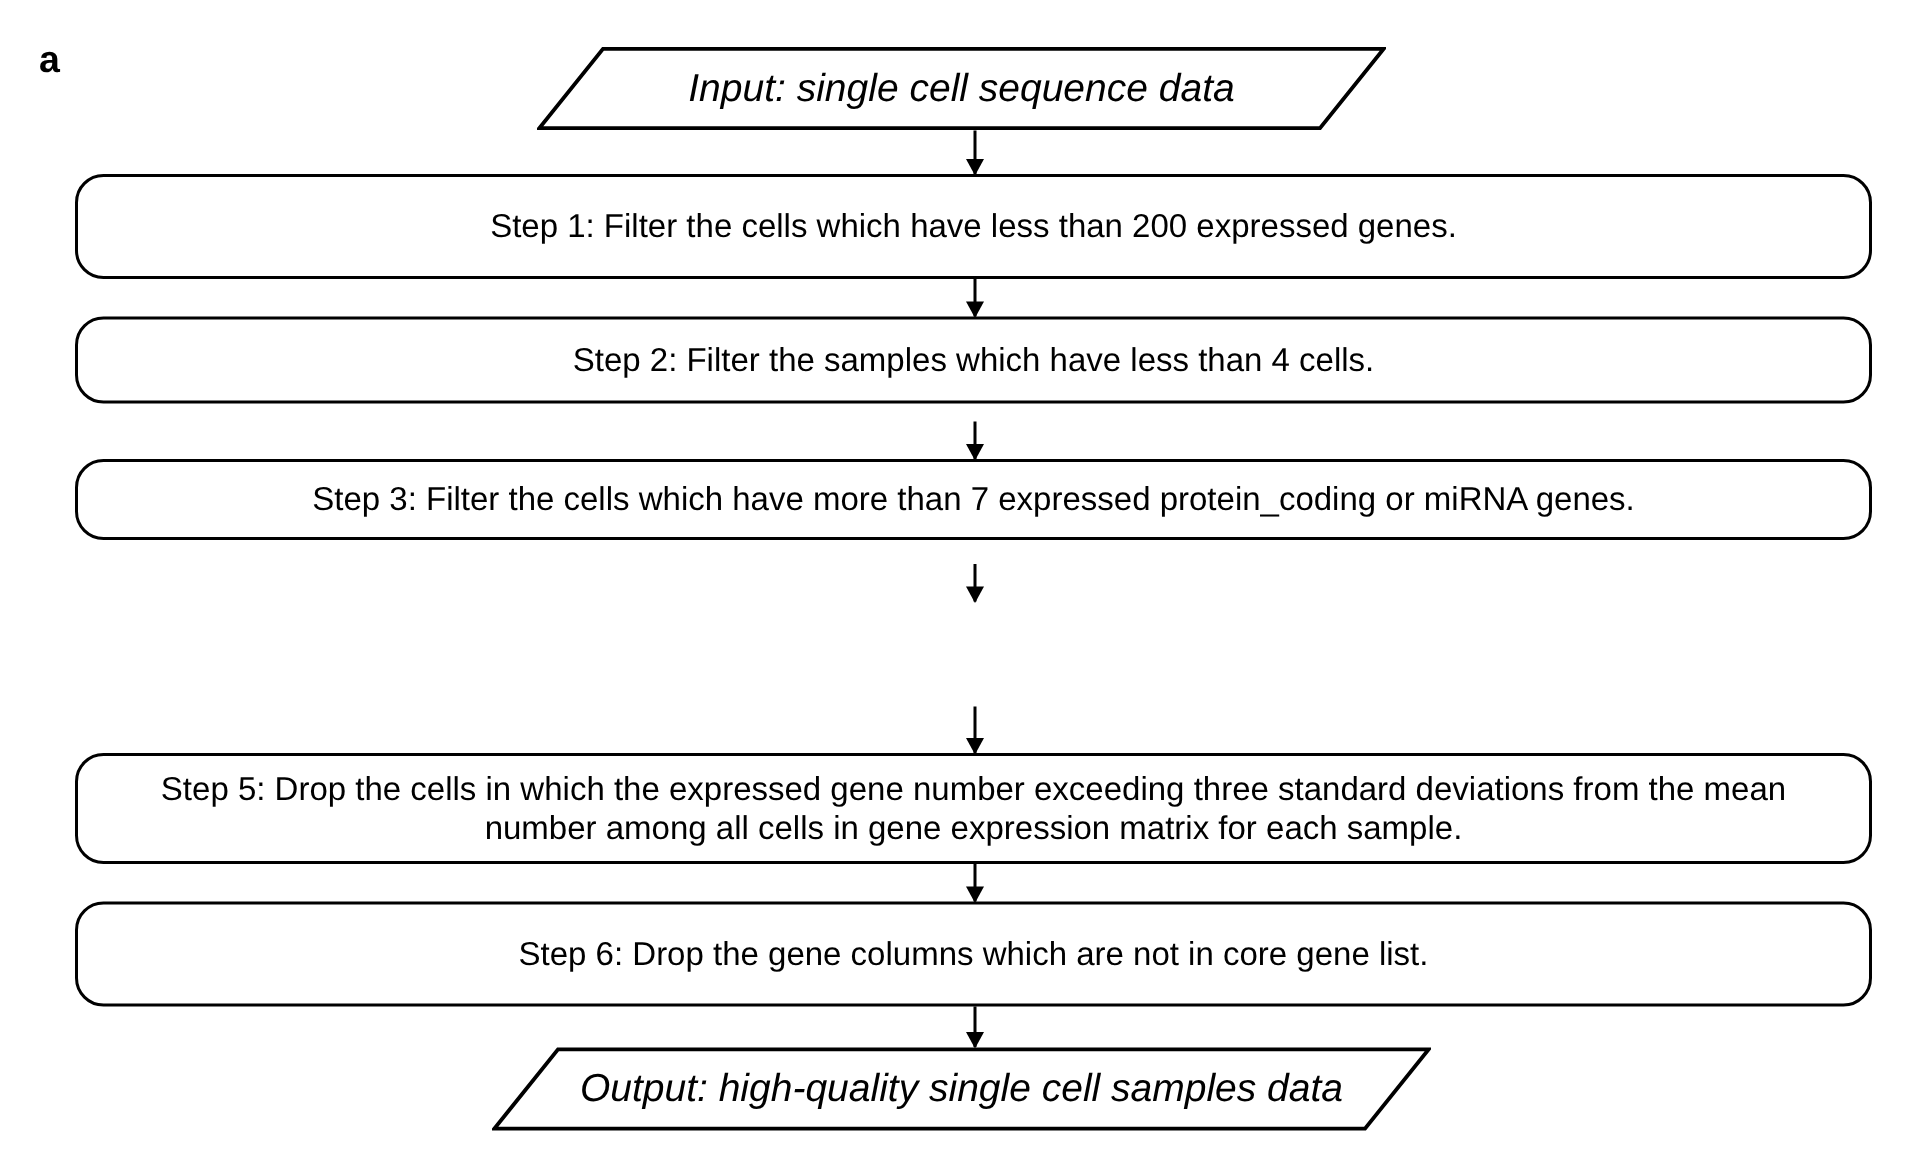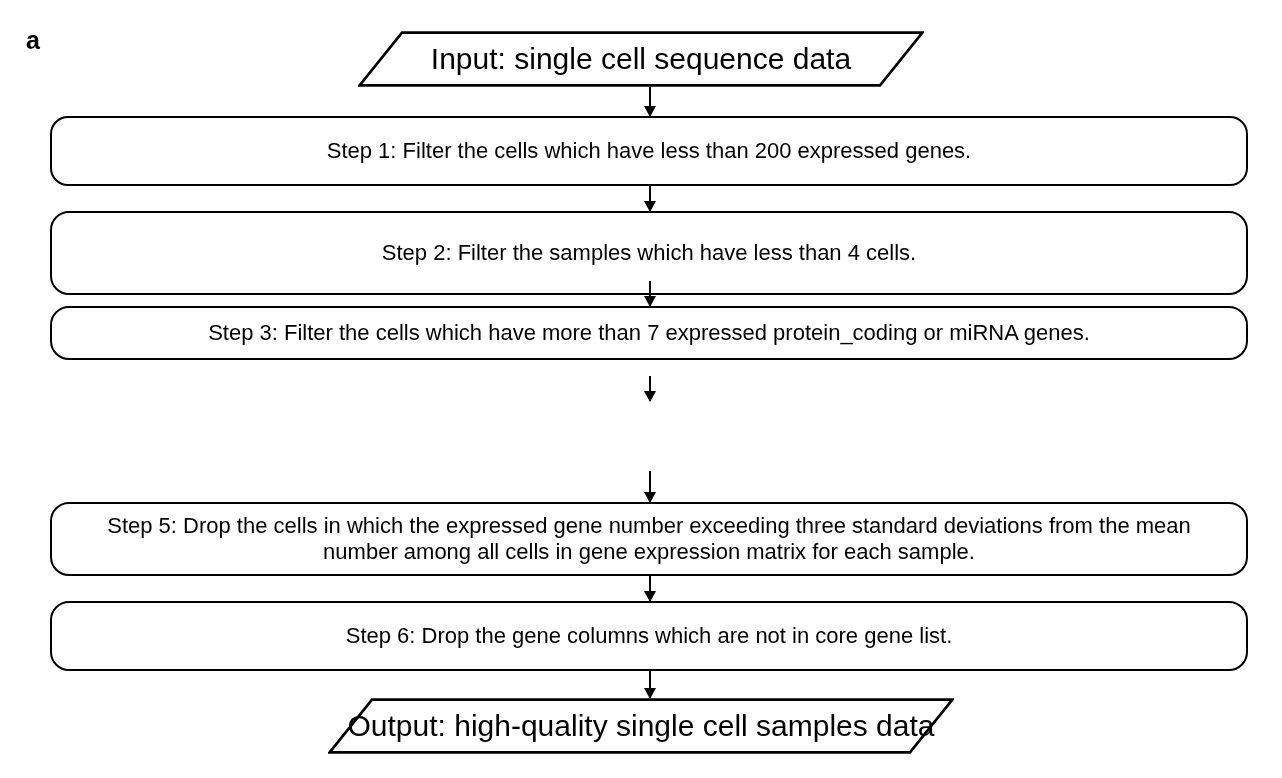--- a/index.html
+++ b/index.html
@@ -35,24 +35,25 @@
     align-items: center;
     justify-content: center;
   }
   .node-io .io-shape {
     position: absolute;
     inset: 0;
   }
   .node-io .io-text {
     position: relative;
     z-index: 2;
-    font-size: 30px;
+    font-size: 26px;
     line-height: 1.15;
     white-space: nowrap;
     text-align: center;
+    font-style: italic;
   }
   .node-process {
     position: absolute;
     left: 50px;
     width: 1198px;
     box-sizing: border-box;
     border: 2.6px solid #000000;
     border-radius: 19px;
     background: #ffffff;
     display: flex;
@@ -95,29 +96,29 @@
     <svg class="io-shape" viewBox="0 0 566 56" preserveAspectRatio="none">
       <polygon points="44,1.6 564.4,1.6 522,54.4 1.6,54.4" fill="#ffffff" stroke="#000000" stroke-width="2.6" stroke-linejoin="miter"></polygon>
     </svg>
     <span class="io-text">Input: single cell sequence data</span>
   </div>
 
   <div class="connector" style="top:87px; height:29px;">
     <span class="arrowhead"></span>
   </div>
 
-  <div class="node-process" style="top:116px; height:70px;border-radius:18px;">
+  <div class="node-process" style="top:116px; height:70px;">
     <span class="proc-text">Step 1: Filter the cells which have less than 200 expressed genes.</span>
   </div>
 
   <div class="connector" style="top:186px; height:25px;">
     <span class="arrowhead"></span>
   </div>
 
-  <div class="node-process" style="top:211px; height:84px;">
+  <div class="node-process" style="top:211px; height:58px;">
     <span class="proc-text">Step 2:  Filter the samples which have less than 4 cells.</span>
   </div>
 
   <div class="connector" style="top:281px; height:25px;">
     <span class="arrowhead"></span>
   </div>
 
   <div class="node-process" style="top:306px; height:54px;">
     <span class="proc-text">Step 3: Filter the cells which have more than 7 expressed protein_coding or miRNA genes.</span>
   </div>

